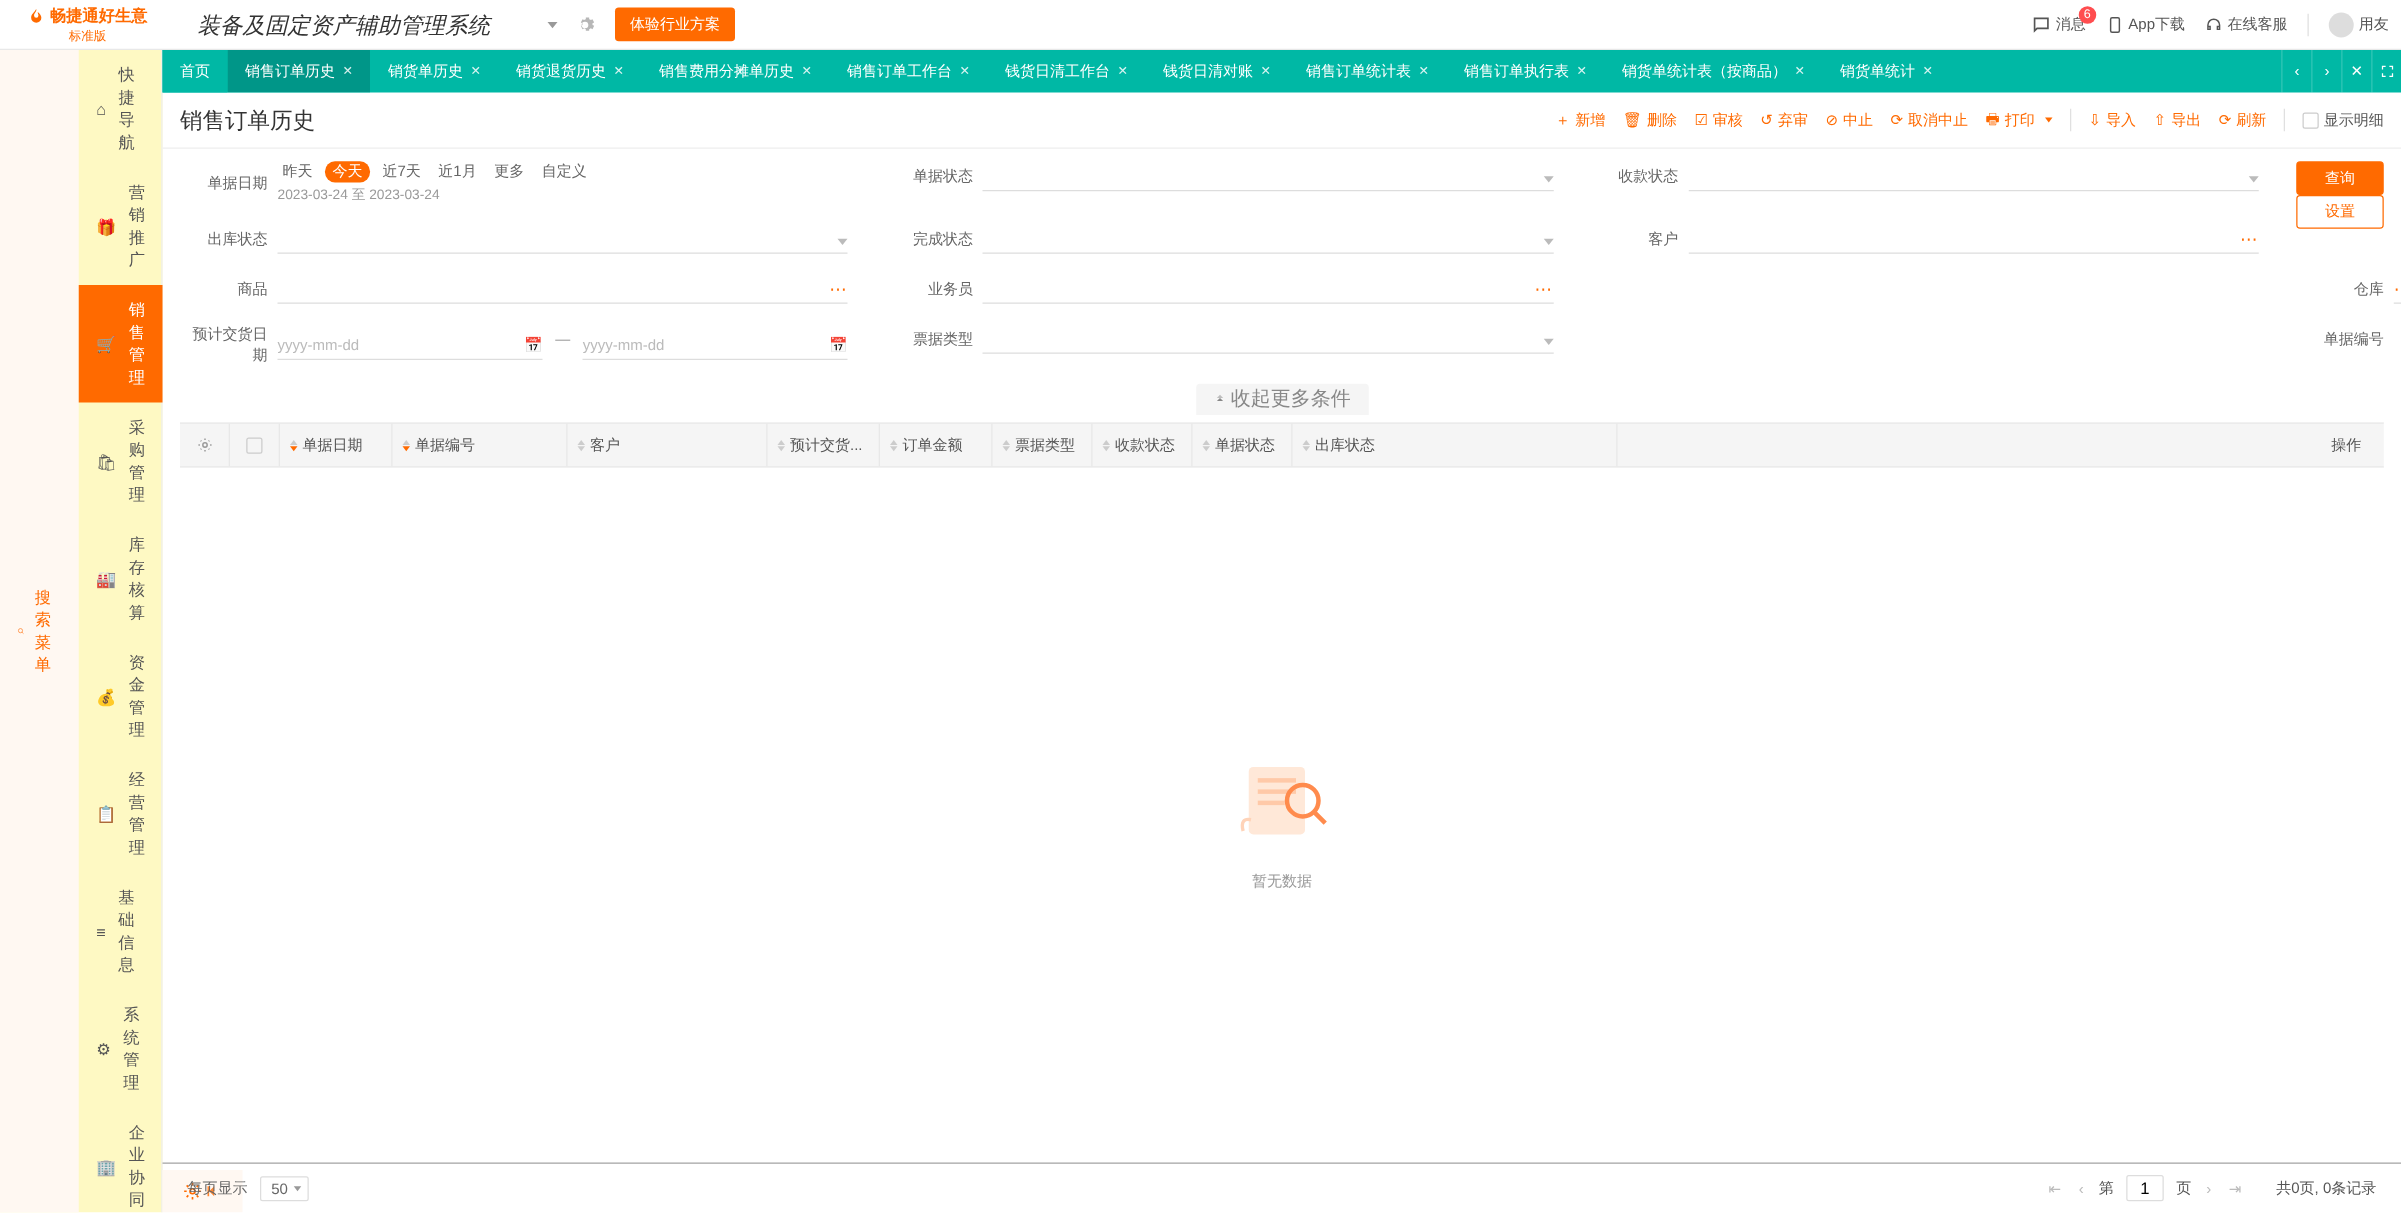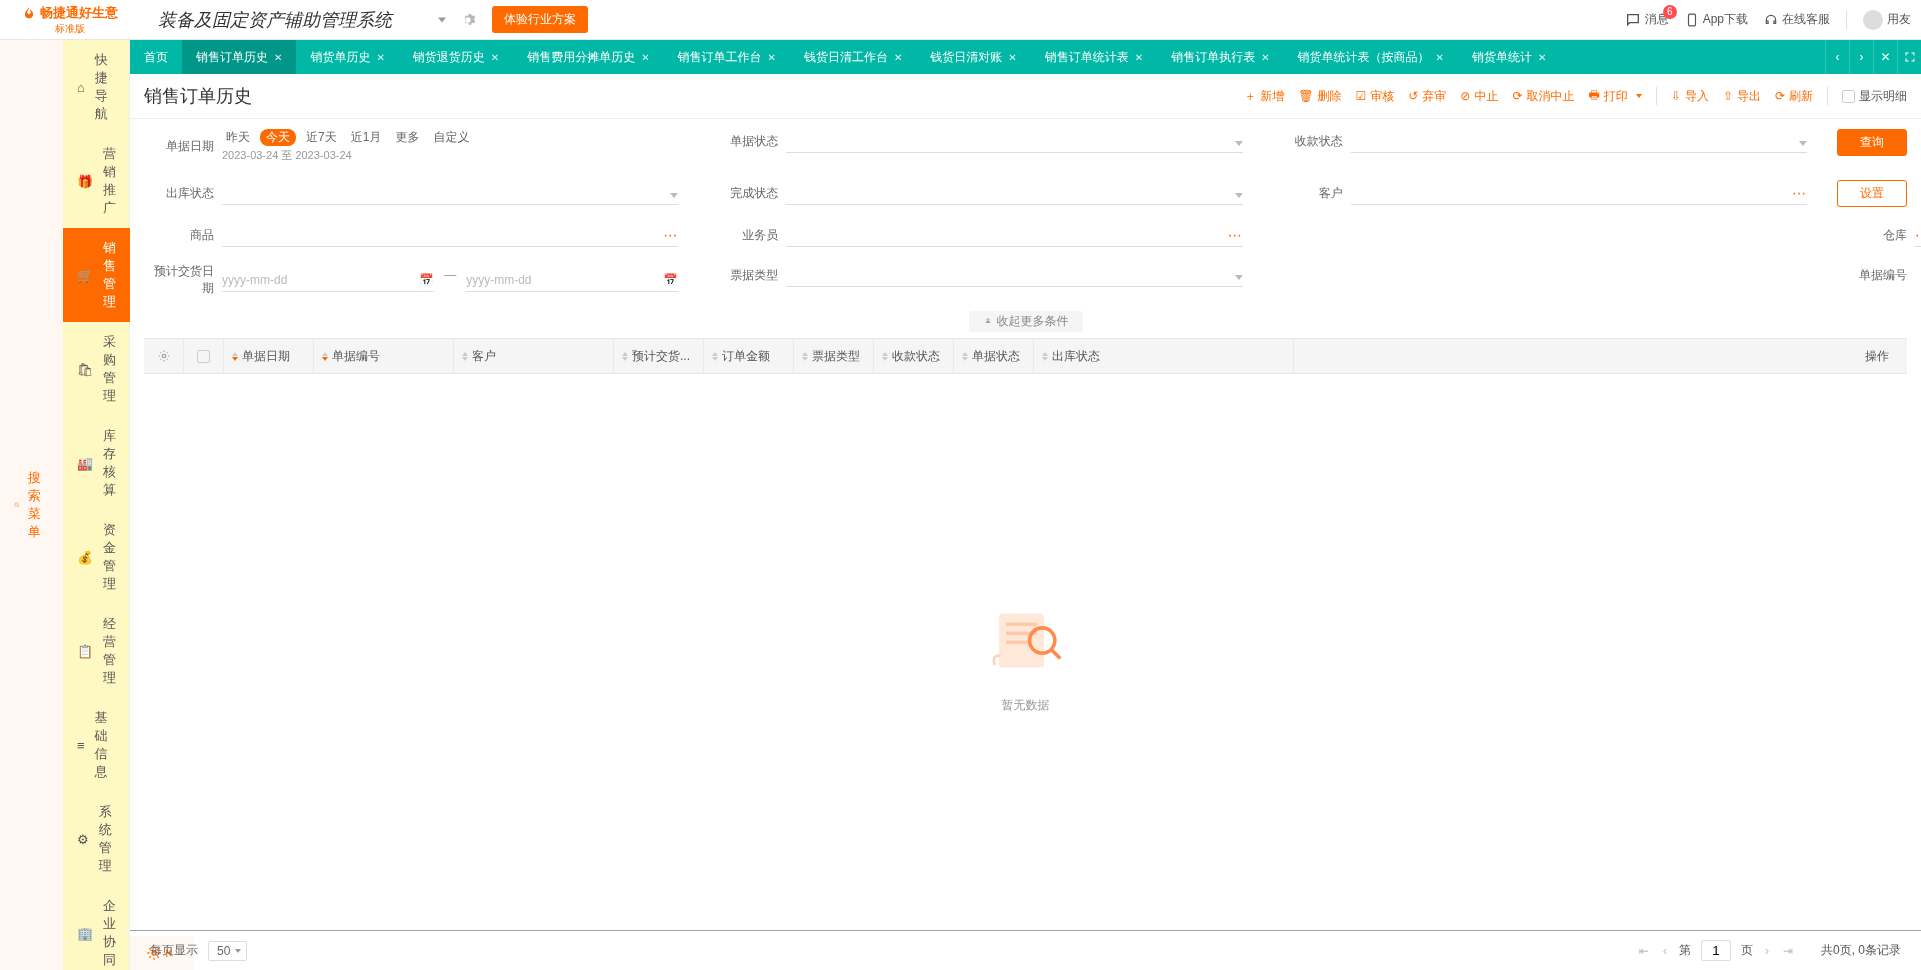--- a/index.html
+++ b/index.html
@@ -56,26 +56,26 @@
 .underline .suffix.chev { color: #bbb; }
 .underline .suffix.chev::before { content:''; display:inline-block; border-left:4px solid transparent; border-right:4px solid transparent; border-top:5px solid #bbb; }
 .date-tabs { display: flex; gap: 6px; font-size: 12px; color: #666; }
 .date-tab { padding: 0 4px; cursor: pointer; }
 .date-tab.active { background: #ff6a00; color: #fff; border-radius: 8px; padding: 0 6px; }
 .date-range-txt { font-size: 11px; color: #999; margin-top: 2px; }
 .date-pair { display: flex; align-items: flex-start; gap: 10px; flex: 1; }
 .date-box { flex: 1; border-bottom: 1px solid #ddd; height: 24px; display: flex; align-items: center; color: #bbb; font-size: 12px; position: relative; }
 .date-box .cal { margin-left: auto; color: #ff9b5a; }
 .dash { color: #999; }
-.side-btns { display: flex; flex-direction: column; gap: 24px; }
+.side-btns { display: flex; flex-direction: column; gap: 0; }
 .btn-sm-orange { background: #ff6a00; color:#fff; border:1px solid #ff6a00; border-radius:3px; padding:4px 16px; font-size:12px; cursor:pointer; }
 .btn-sm-outline { background:#fff; color:#ff6a00; border:1px solid #ff6a00; border-radius:3px; padding:4px 16px; font-size:12px; cursor:pointer; }
 
 .collapse-bar { text-align: center; padding: 6px 0; margin-top: 8px; }
-.collapse-pill { display: inline-flex; align-items: center; gap: 4px; background: #f5f5f5; padding: 2px 14px; border-radius: 3px 3px 0 0; color: #888; font-size: 12px; cursor: pointer; }
+.collapse-pill { display: inline-flex; align-items: center; gap: 4px; background: #f5f5f5; padding: 2px 14px; border-radius: 3px 3px 0 0; color: #888; font-size: 16px; cursor: pointer; }
 
 .table-head { display: flex; background: #f5f5f5; height: 36px; align-items: stretch; border-top: 1px solid #e8e8e8; border-bottom: 1px solid #e8e8e8; margin: 0 14px; }
 .th { display: flex; align-items: center; padding: 0 8px; font-size: 12px; color: #555; border-right: 1px solid #e8e8e8; position: relative; }
 .th.gear-col { width: 40px; justify-content: center; color:#999; }
 .th.chk-col { width: 40px; justify-content: center; }
 .sort-ic { display:inline-flex; flex-direction:column; margin-right:4px; line-height:4px; }
 .tri-up { width:0; height:0; border-left:3px solid transparent; border-right:3px solid transparent; border-bottom:4px solid #ccc; margin-bottom:1px; }
 .tri-dn { width:0; height:0; border-left:3px solid transparent; border-right:3px solid transparent; border-top:4px solid #ccc; }
 .tri-dn.active { border-top-color:#ff6a00; }
 .th.op { margin-left:auto; border-right:none; width:60px; justify-content:center; }

